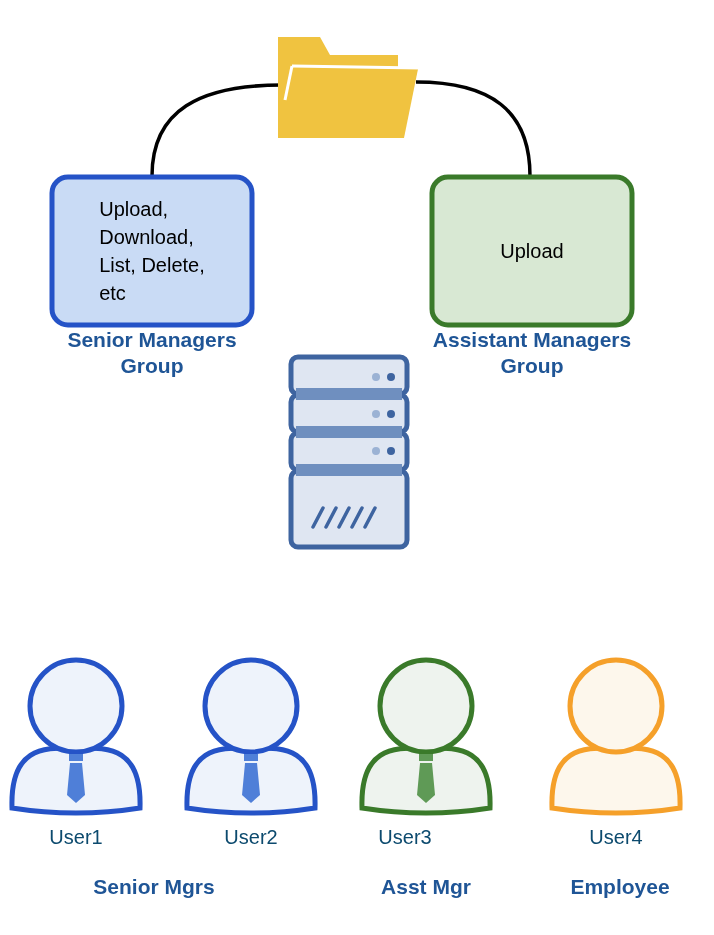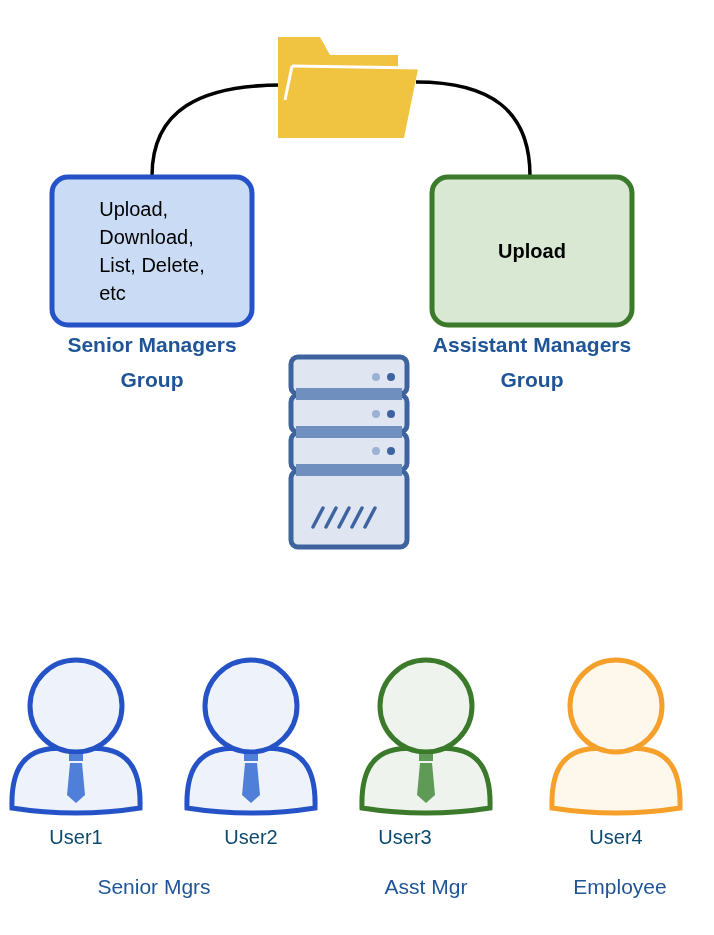--- a/index.html
+++ b/index.html
@@ -1,21 +1,21 @@
 <!DOCTYPE html>
 <html><head>
   <meta charset="utf-8">
   <style>
     html, body { margin: 0; padding: 0; background: #ffffff; }
     body { width: 714px; height: 935px; position: relative; overflow: hidden; font-family: "Liberation Sans", sans-serif; }
     svg#diagram { position: absolute; left: 0; top: 0; }
     .box-text { position: absolute; display: flex; align-items: center; justify-content: center; text-align: left; font-size: 20px; line-height: 28px; color: #000; white-space: pre-line; }
-    .group-label { position: absolute; text-align: center; font-weight: bold; font-size: 21px; line-height: 35px; color: #1f5596; white-space: pre-line; }
+    .group-label { position: absolute; text-align: center; font-weight: bold; font-size: 21px; line-height: 26px; color: #1f5596; white-space: pre-line; }
     .user-label { position: absolute; text-align: center; font-size: 20px; color: #0c4a6e; width: 120px; }
-    .role-label { position: absolute; text-align: center; font-weight: normal; font-size: 21px; color: #1f5596; width: 200px; }
+    .role-label { position: absolute; text-align: center; font-weight: bold; font-size: 21px; color: #1f5596; width: 200px; }
   </style>
 </head>
 <body>
 
 <svg id="diagram" width="714" height="935" viewBox="0 0 714 935" xmlns="http://www.w3.org/2000/svg">
 
   <path d="M152,176 C152,110 200,85 282,85" fill="none" stroke="#000" stroke-width="3.5"></path>
   <path d="M416,82 C490,82 530,110 530,176" fill="none" stroke="#000" stroke-width="3.5"></path>
 
   <g>
@@ -74,21 +74,21 @@
         <path d="M552,808 C550,745 586,748 616,748 C646,748 682,745 680,808 C636,815 596,815 552,808 Z" fill="#fdf7ec" stroke="#f5a02a" stroke-width="5"></path>
         <circle cx="616" cy="706" r="46" fill="#fdf7ec" stroke="#f5a02a" stroke-width="5"></circle>
       </g>
     </g>
 </svg>
 
 <div class="box-text" style="left:57px; top:182px; width:190px; height:138px;">Upload,
 Download,
 List, Delete,
 etc</div>
-<div class="box-text" style="left:437px; top:182px; width:190px; height:138px;font-weight:bold;">Upload</div>
+<div class="box-text" style="left:437px; top:182px; width:190px; height:138px;">Upload</div>
 
 <div class="group-label" style="left:32px; top:327px; width:240px;">Senior Managers
 Group</div>
 <div class="group-label" style="left:402px; top:327px; width:260px;">Assistant Managers
 Group</div>
 
 <div class="user-label" style="left:16px; top:826px;">User1</div>
 <div class="user-label" style="left:191px; top:826px;">User2</div>
 <div class="user-label" style="left:345px; top:826px;">User3</div>
 <div class="user-label" style="left:556px; top:826px;">User4</div>

